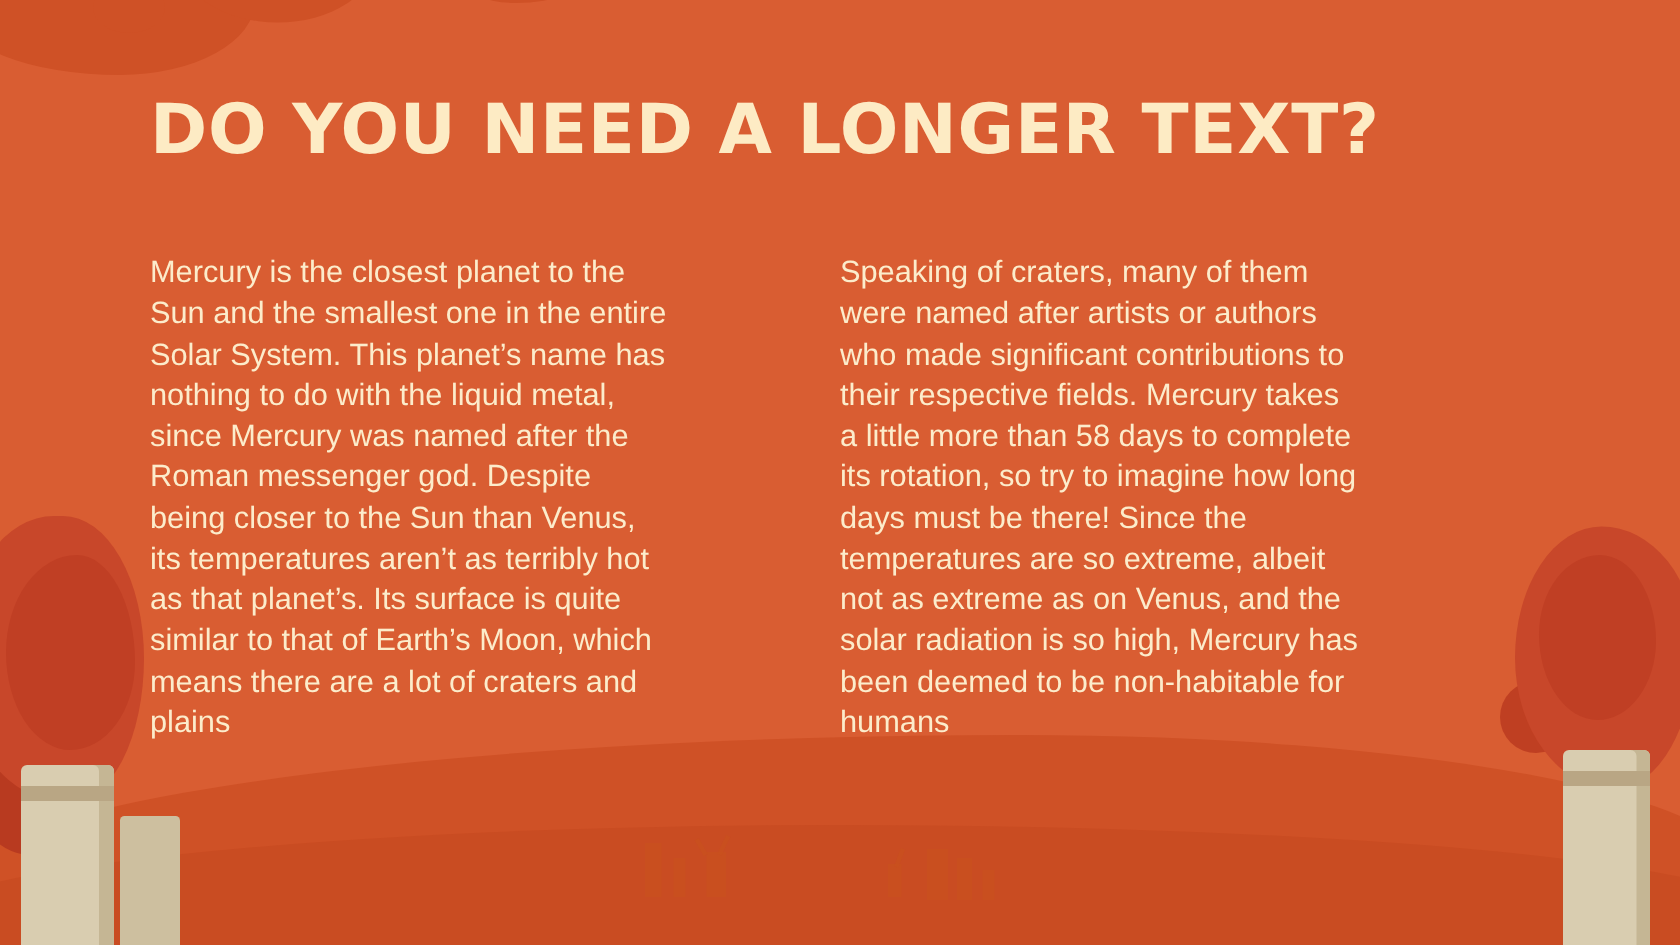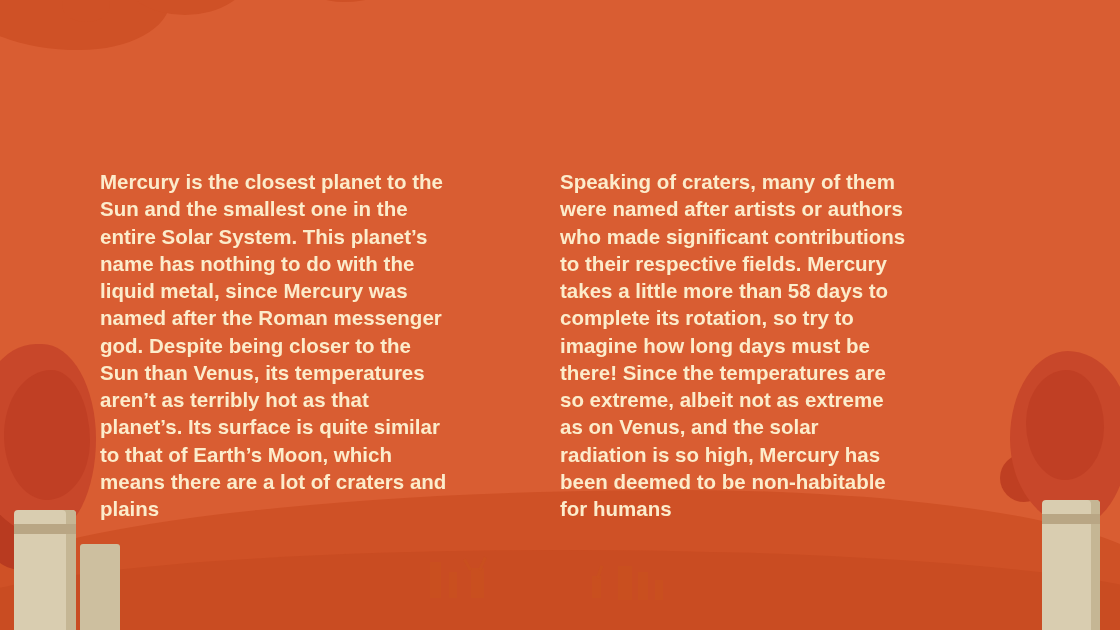--- a/index.html
+++ b/index.html
@@ -225,21 +225,20 @@
   .columns {
     position: absolute;
     left: 100px;
     top: 168px;
     width: 920px;
     display: flex;
     gap: 112px;
   }
   .col {
     width: 348px;
-    font-weight: bold;
   }
   .col p {
     margin: 0;
     color: #fceccb;
     font-size: 20.5px;
     line-height: 1.33;
     font-family: "Liberation Sans", sans-serif;
   }
 </style>
 </head>
@@ -275,20 +274,21 @@
     <div class="left-tower-band"></div>
 
     <div class="right-smoke-c"></div>
     <div class="right-smoke-a"></div>
     <div class="right-smoke-b"></div>
     <div class="right-tower"></div>
     <div class="right-tower-band"></div>
   </div>
 
   <div class="content">
+    <div class="slide-title">Do you need a longer text?</div>
 
     <div class="columns">
       <div class="col">
         <p>Mercury is the closest planet to the Sun and the smallest one in the entire Solar System. This planet’s name has nothing to do with the liquid metal, since Mercury was named after the Roman messenger god. Despite being closer to the Sun than Venus, its temperatures aren’t as terribly hot as that planet’s. Its surface is quite similar to that of Earth’s Moon, which means there are a lot of craters and plains</p>
       </div>
       <div class="col">
         <p>Speaking of craters, many of them were named after artists or authors who made significant contributions to their respective fields. Mercury takes a little more than 58 days to complete its rotation, so try to imagine how long days must be there! Since the temperatures are so extreme, albeit not as extreme as on Venus, and the solar radiation is so high, Mercury has been deemed to be non-habitable for humans</p>
       </div>
     </div>
   </div>

